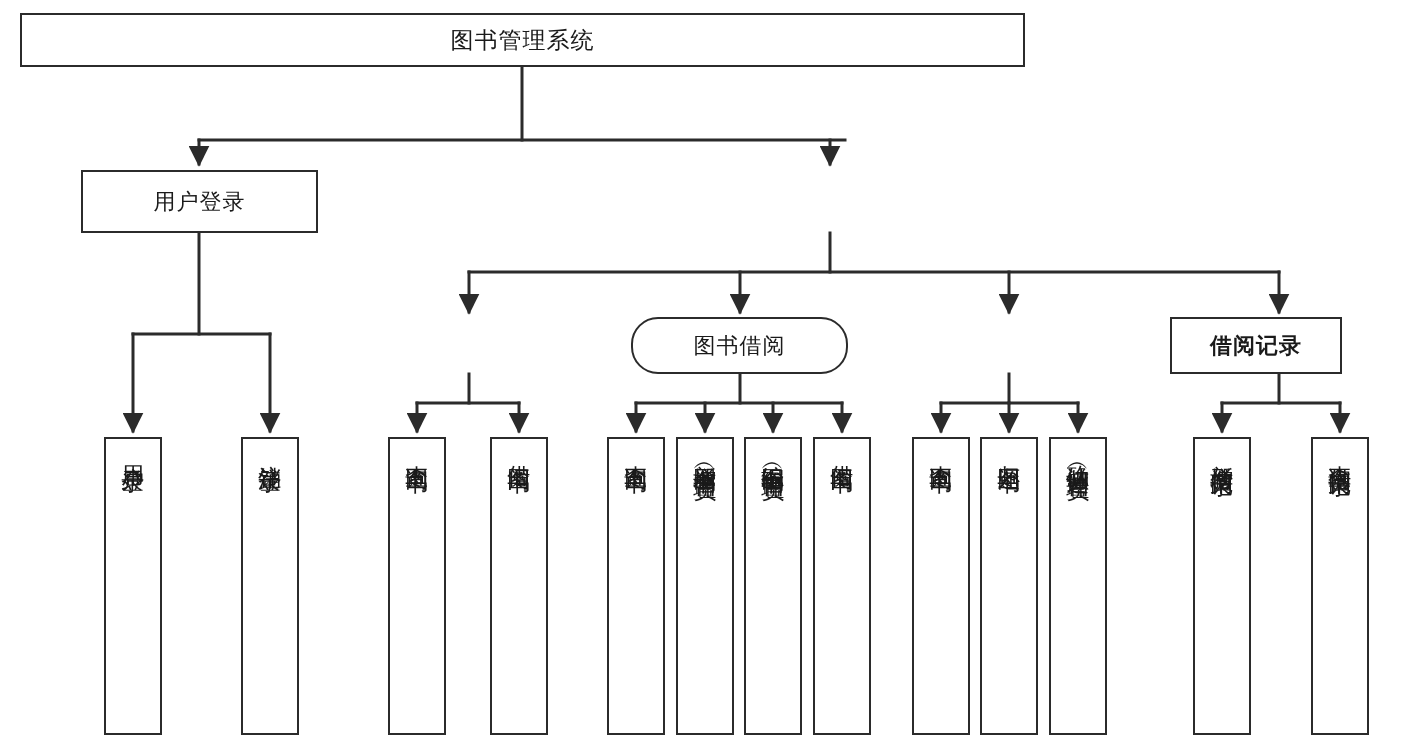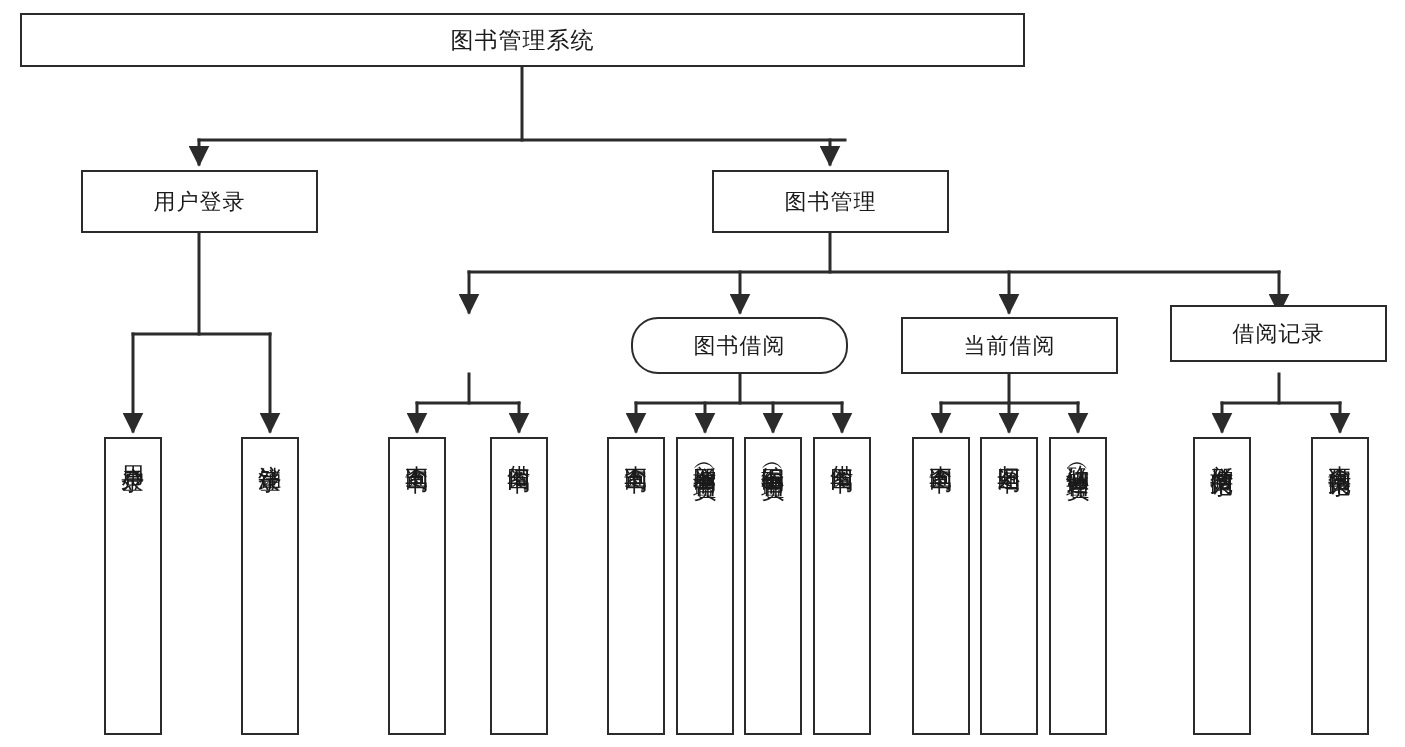--- a/index.html
+++ b/index.html
@@ -121,31 +121,25 @@
     </g>
   </svg>
 
   <div class="node root" style="left:20px; top:13px; width:1005px; height:54px;">
     <span class="label">图书管理系统</span>
   </div>
 
   <div class="node" style="left:81px; top:170px; width:237px; height:63px;">
     <span class="label">用户登录</span>
   </div>
-  <div class="node" style="left:712px; top:170px; width:237px; height:63px;">
-    <span class="label">图书管理</span>
-  </div>
 
   <div class="node" style="left:631px; top:317px; width:217px; height:57px;border-radius:27px;">
     <span class="label">图书借阅</span>
   </div>
-  <div class="node" style="left:901px; top:317px; width:217px; height:57px;">
-    <span class="label">当前借阅</span>
-  </div>
-  <div class="node" style="left:1170px; top:305px; width:217px; height:57px;">
+  <div class="node" style="left:1170px; top:317px; width:172px; height:57px;font-weight:bold;">
     <span class="label">借阅记录</span>
   </div>
 
   <div class="node leaf" style="left:104px; top:437px; width:58px; height:298px;">
     <span class="label">用户登录</span>
   </div>
   <div class="node leaf" style="left:241px; top:437px; width:58px; height:298px;">
     <span class="label">注销登录</span>
   </div>
 

